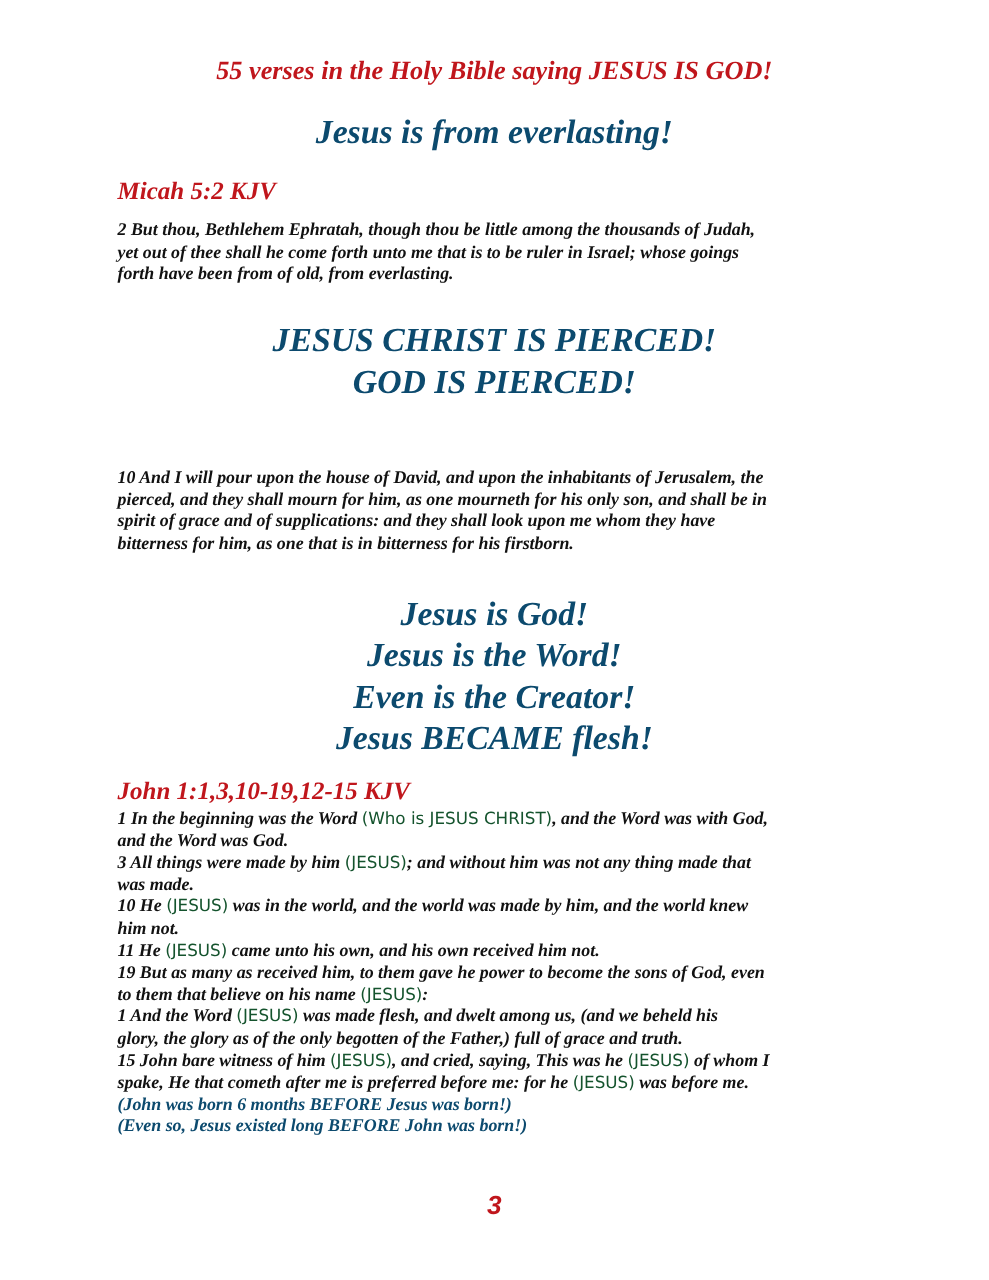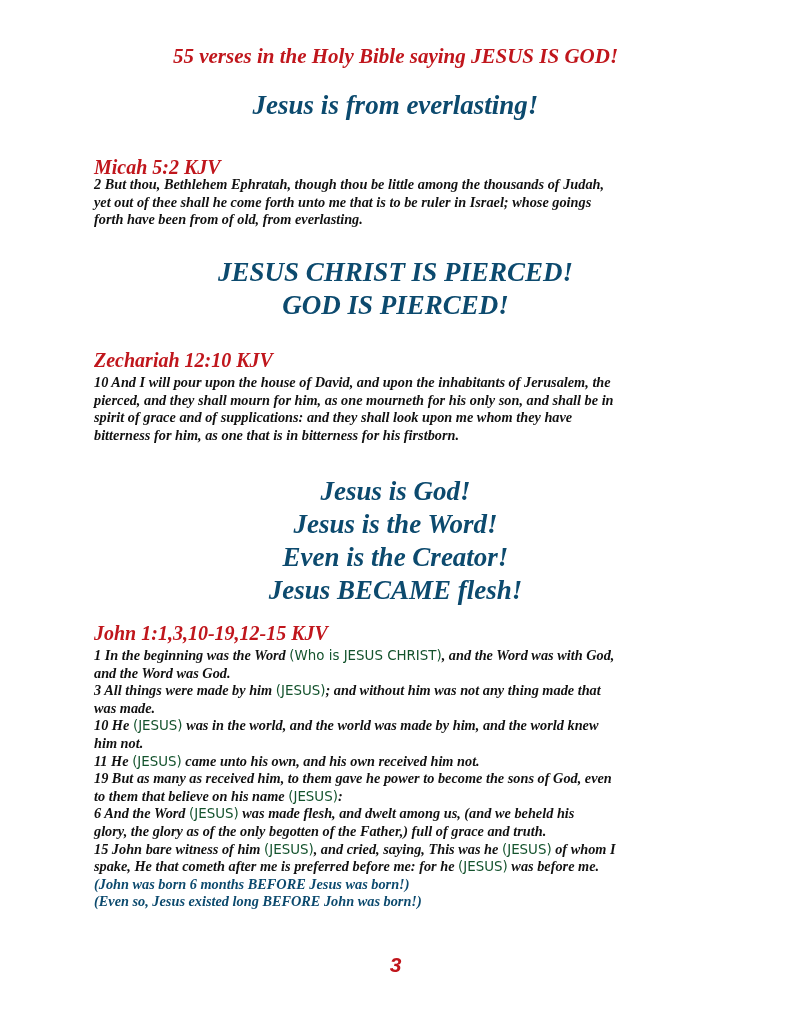--- a/index.html
+++ b/index.html
@@ -22,32 +22,31 @@
 </head>
 <body>
 
 <div class="page">
 
   <div class="abs center serif red doc-title">55 verses in the Holy Bible saying JESUS IS GOD!</div>
 
   <div class="abs center serif blue h1" style="top:89px;">
     <span class="line">Jesus is from everlasting!</span>
   </div>
-  <div class="abs serif red ref" style="top:156px;text-align:right;">Micah 5:2 KJV</div>
+  <div class="abs serif red ref" style="top:142px;text-align:right;">Micah 5:2 KJV</div>
   <div class="abs serif black verse" style="top:176px;">
     <span class="line">2  But thou, Bethlehem Ephratah, though thou be little among the thousands of Judah,</span>
     <span class="line">yet out of thee shall he come forth unto me that is to be ruler in Israel; whose goings</span>
     <span class="line">forth have been from of old, from everlasting.</span>
   </div>
 
   <div class="abs center serif blue h1" style="top:256px;">
     <span class="line">JESUS CHRIST IS PIERCED!</span>
     <span class="line">GOD IS PIERCED!</span>
   </div>
-  <div class="abs serif red ref" style="top:349px;">Zechariah 12:10 KJV</div>
   <div class="abs serif black verse" style="top:374px;">
     <span class="line">10  And I will pour upon the house of David, and upon the inhabitants of Jerusalem, the</span>
     <span class="line">pierced, and they shall mourn for him, as one mourneth for his only son, and shall be in</span>
     <span class="line">spirit of grace and of supplications: and they shall look upon me whom they have</span>
     <span class="line">bitterness for him, as one that is in bitterness for his firstborn.</span>
   </div>
 
   <div class="abs center serif blue h1" style="top:475px;">
     <span class="line">Jesus is God!</span>
     <span class="line">Jesus is the Word!</span>
@@ -58,21 +57,21 @@
   <div class="abs serif black verse" style="top:647px;">
     <span class="line"><span>1 In the beginning was the Word </span><span class="ins">(Who is JESUS CHRIST)</span><span>, and the Word was with God,</span></span>
     <span class="line"><span>and the Word was God.</span></span>
     <span class="line"><span>3 All things were made by him </span><span class="ins">(JESUS)</span><span>; and without him was not any thing made that</span></span>
     <span class="line"><span>was made.</span></span>
     <span class="line"><span>10 He </span><span class="ins">(JESUS)</span><span> was in the world, and the world was made by him, and the world knew</span></span>
     <span class="line"><span>him not.</span></span>
     <span class="line"><span>11 He </span><span class="ins">(JESUS)</span><span> came unto his own, and his own received him not.</span></span>
     <span class="line"><span>19 But as many as received him, to them gave he power to become the sons of God, even</span></span>
     <span class="line"><span>to them that believe on his name </span><span class="ins">(JESUS)</span><span>:</span></span>
-    <span class="line"><span>6 And the Word </span><span class="ins">(JESUS)</span><span> was made flesh, and dwelt among us, (and we beheld his</span></span>
+    <span class="line"><span>1 And the Word </span><span class="ins">(JESUS)</span><span> was made flesh, and dwelt among us, (and we beheld his</span></span>
     <span class="line"><span>glory, the glory as of the only begotten of the Father,) full of grace and truth.</span></span>
     <span class="line"><span>15 John bare witness of him </span><span class="ins">(JESUS)</span><span>, and cried, saying, This was he </span><span class="ins">(JESUS)</span><span> of whom I</span></span>
     <span class="line"><span>spake, He that cometh after me is preferred before me: for he </span><span class="ins">(JESUS)</span><span> was before me.</span></span>
     <span class="line blue">(John was born 6 months BEFORE Jesus was born!)</span>
     <span class="line blue">(Even so, Jesus existed long BEFORE John was born!)</span>
   </div>
 
   <div class="abs center page-num">3</div>
 </div>
 

